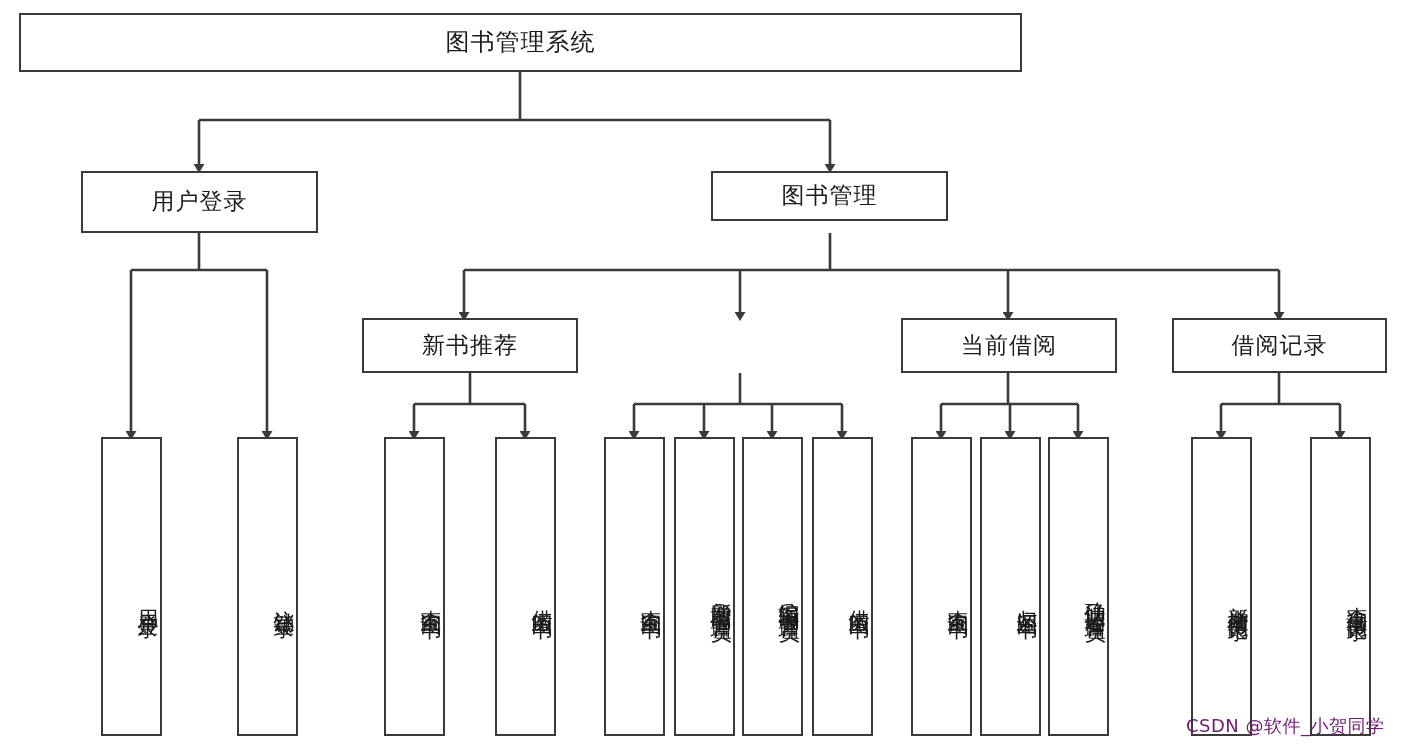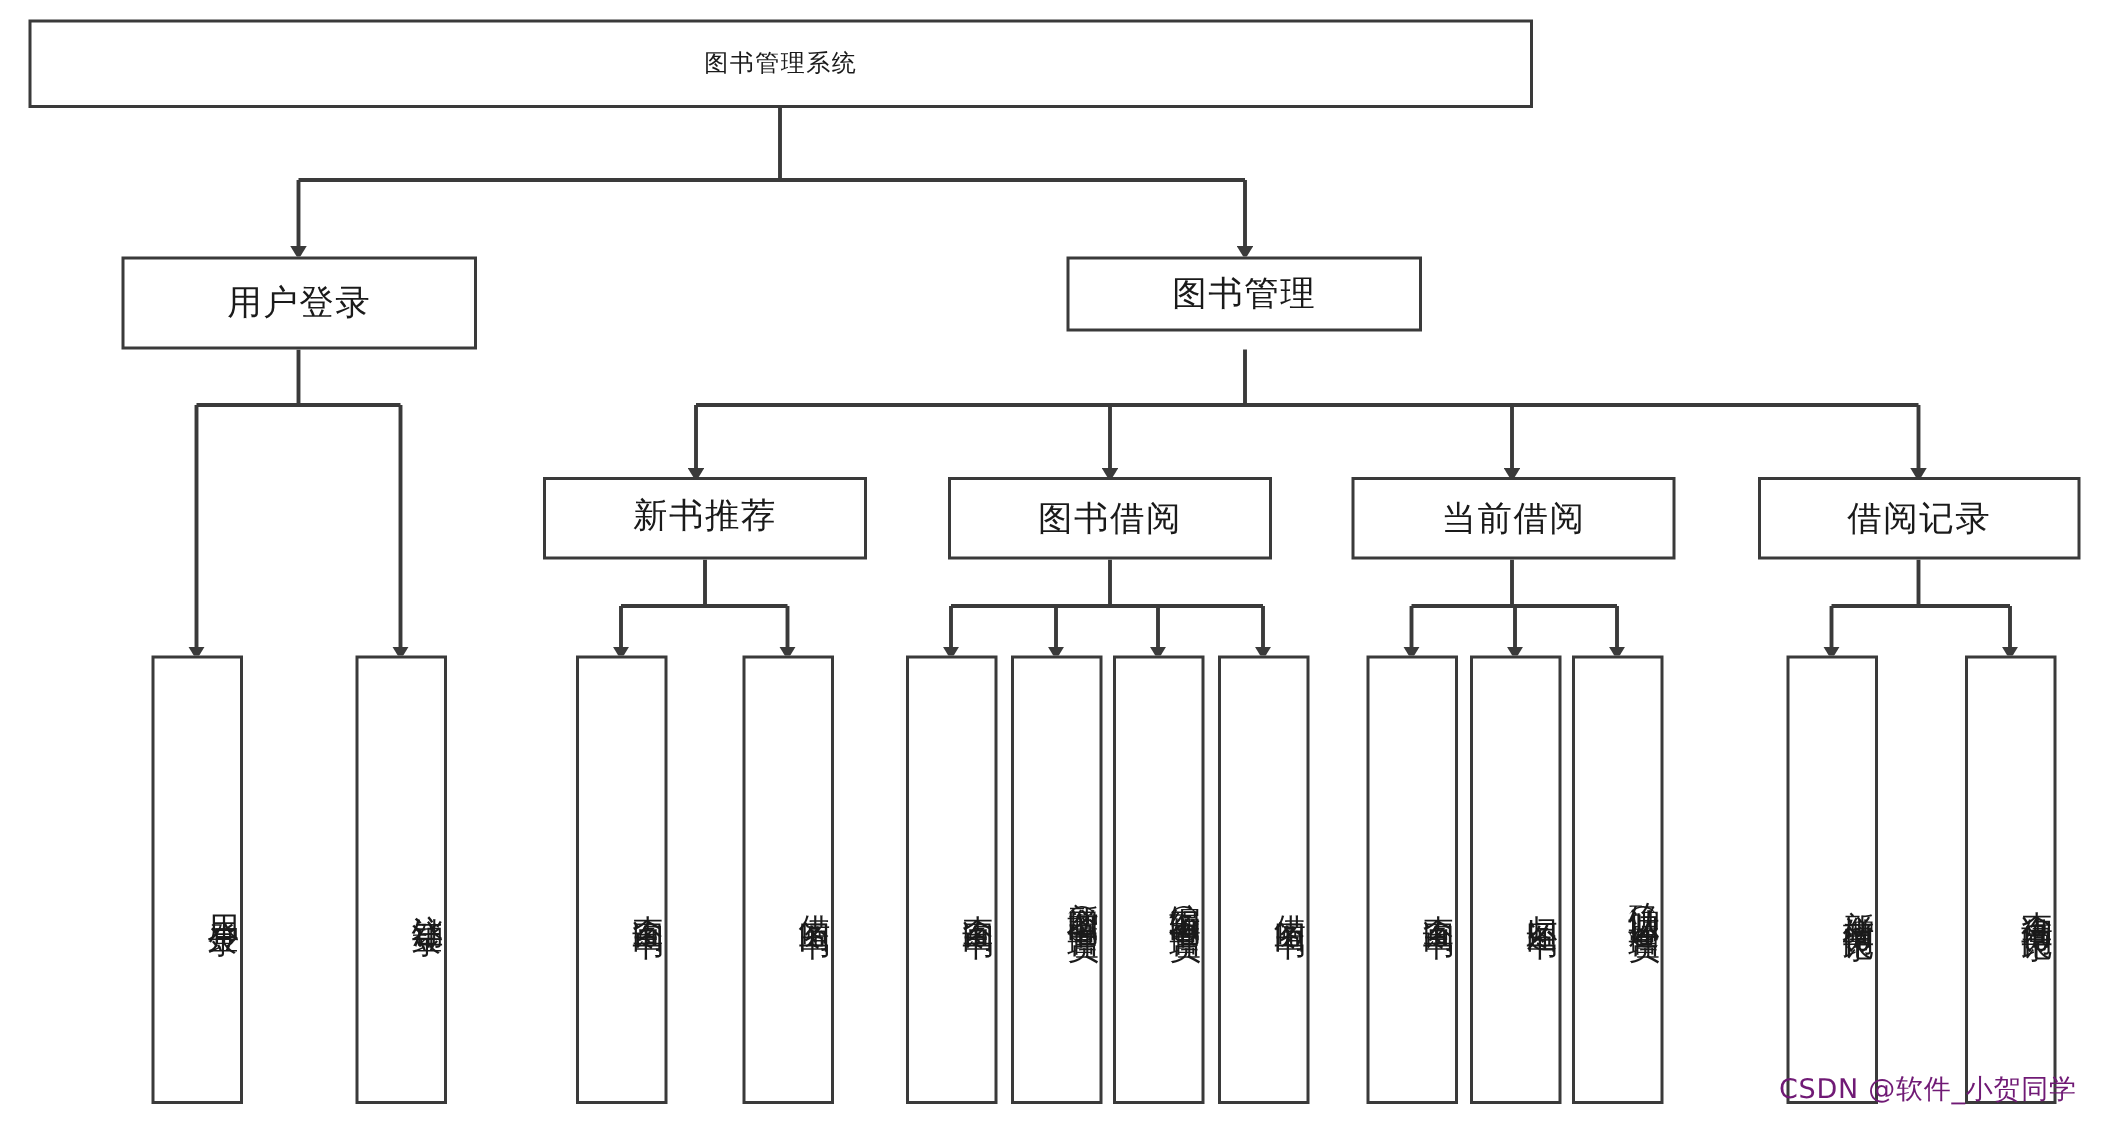--- a/index.html
+++ b/index.html
@@ -37,21 +37,21 @@
     justify-content: center;
     text-align: center;
     z-index: 2;
   }
   .node.horiz {
     font-size: 23px;
     letter-spacing: 1px;
     line-height: 1.2;
   }
   .node.root {
-    font-size: 16px;
+    font-size: 24px;
   }
   .node.vert {
     writing-mode: vertical-rl;
     text-orientation: upright;
     align-items: flex-start;
     justify-content: center;
     padding-top: 24px;
     font-size: 21px;
     letter-spacing: 3px;
     line-height: 1.15;
@@ -135,25 +135,22 @@
     <span>图书管理系统</span>
   </div>
 
   <div class="node horiz" style="left:81px; top:171px; width:237px; height:62px;">
     <span>用户登录</span>
   </div>
   <div class="node horiz" style="left:711px; top:171px; width:237px; height:50px;">
     <span>图书管理</span>
   </div>
 
-  <div class="node horiz" style="left:362px; top:318px; width:216px; height:55px;font-family:Liberation Mono, monospace;">
+  <div class="node horiz" style="left:362px; top:318px; width:216px; height:55px;">
     <span>新书推荐</span>
-  </div>
-  <div class="node horiz" style="left:632px; top:318px; width:216px; height:55px;">
-    <span>图书借阅</span>
   </div>
   <div class="node horiz" style="left:901px; top:318px; width:216px; height:55px;">
     <span>当前借阅</span>
   </div>
   <div class="node horiz" style="left:1172px; top:318px; width:215px; height:55px;text-align:center;">
     <span>借阅记录</span>
   </div>
 
   <div class="node vert" style="left:101px; top:437px; width:61px; height:299px;">
     <span class="vlabel">用户登录</span>

